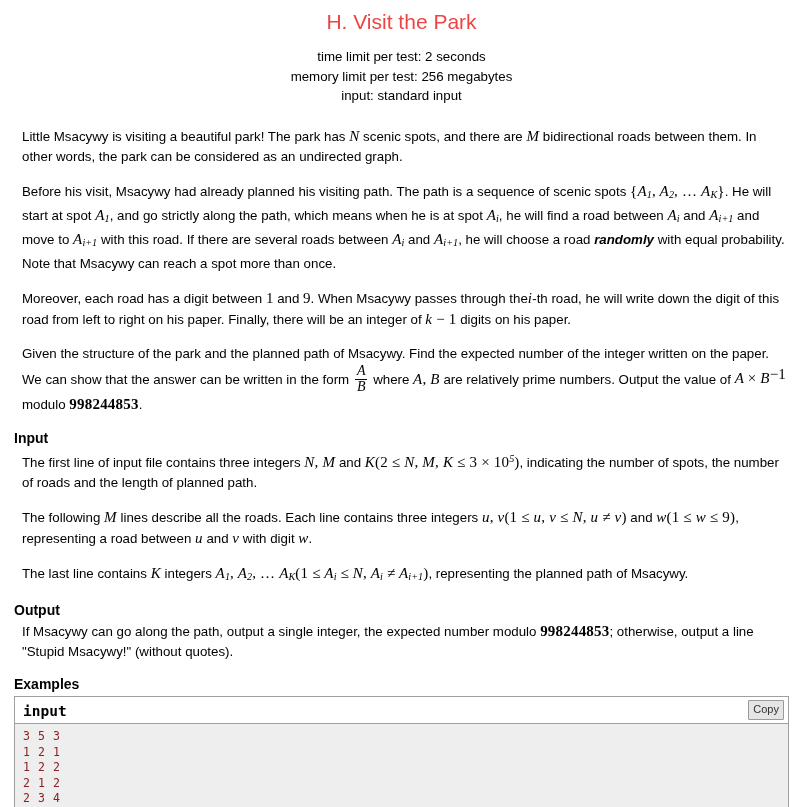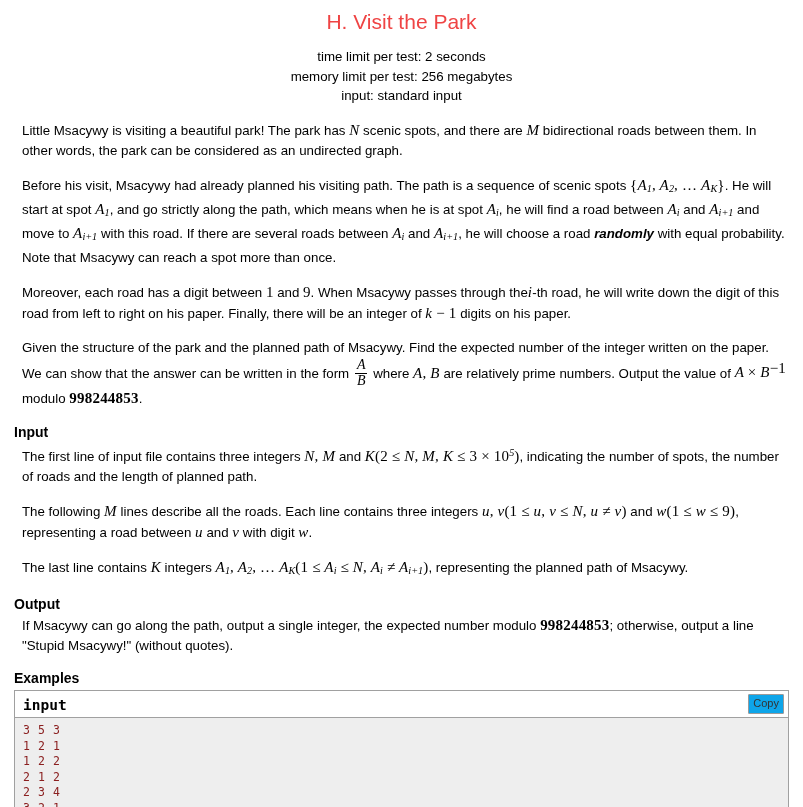--- a/index.html
+++ b/index.html
@@ -25,21 +25,21 @@
     font-size: 21px;
     font-weight: normal;
     margin: 8px 0 12px 0;
     line-height: 1.3;
     color: #ef4444;
   }
   .limits {
     text-align: center;
     font-size: 13.3px;
     line-height: 19.5px;
-    margin-bottom: 14px;
+    margin-bottom: 20px;
   }
   .limits div { white-space: nowrap; }
   
   p.stmt {
     margin: 0 0 14px 8px;
     line-height: 20px;
     text-align: left;
   }
   h3.sect {
     font-size: 14px;
@@ -108,21 +108,21 @@
     font-size: 14.5px;
     font-weight: bold;
     letter-spacing: 0px;
     color: #000;
   }
   .copy-btn {
     position: absolute;
     top: 3px;
     right: 4px;
     border: 1px solid #9a9a9a;
-    background: #0ea5e9;
+    background: #e5e5e5;
     color: #333;
     font-family: "Liberation Sans", sans-serif;
     font-size: 11px;
     line-height: 13px;
     padding: 2px 4px 3px 4px;
     border-radius: 1px;
     cursor: pointer;
   }
   .test-body {
     background: #eeeeee;

